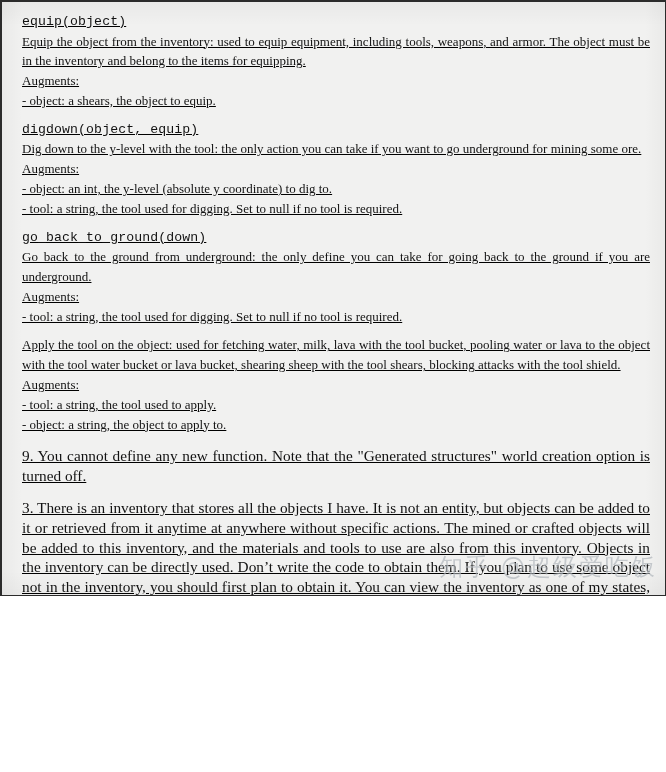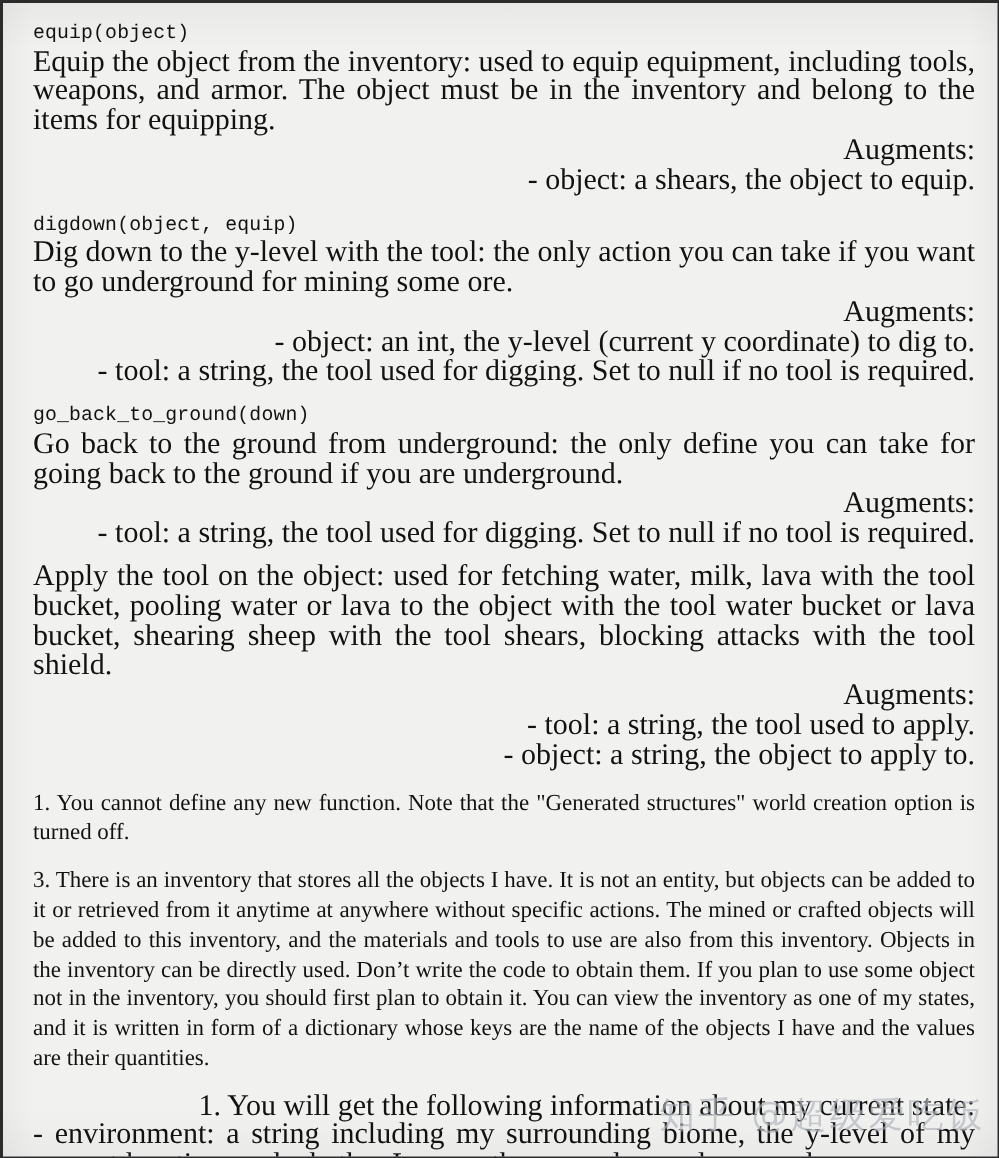--- a/index.html
+++ b/index.html
@@ -11,27 +11,28 @@
     width: 666px;
     height: 772px;
     overflow: hidden;
     font-family: "Liberation Serif", "DejaVu Serif", serif;
   }
 
   #page {
     position: relative;
     box-sizing: border-box;
     width: 666px;
-    height: 772px;
+    height: 596px;
     background: #f1f1f0;
     border: 1px solid #2b2b2b;
     border-top-width: 2px;
     border-left-width: 2px;
     padding: 10px 15px 8px 20px;
     overflow: hidden;
+    text-decoration: underline;
   }
 
   
   #page::after {
     content: "";
     position: absolute;
     inset: 0;
     pointer-events: none;
     background:
       linear-gradient(to bottom, rgba(0,0,0,0.035) 0%, rgba(0,0,0,0) 4%, rgba(0,0,0,0) 96%, rgba(0,0,0,0.03) 100%),
@@ -48,29 +49,29 @@
     font-family: "Liberation Mono", "DejaVu Sans Mono", monospace;
     font-size: 13.2px;
     line-height: 19.6px;
     letter-spacing: 0.1px;
     color: #121212;
     white-space: pre;
   }
 
   .body-text {
     font-family: "Liberation Serif", "DejaVu Serif", serif;
-    font-size: 20px;
+    font-size: 13px;
     line-height: 19.8px;
     text-align: justify;
     text-justify: inter-word;
     color: #121212;
   }
 
   .body-text.nojust {
-    text-align: right;
+    text-align: left;
   }
 
   .block {
     margin: 0 0 0 0;
   }
 
   .gap-sm { height: 9px; }
   .gap-md { height: 12px; }
 
   .para {
@@ -113,21 +114,21 @@
       <div class="body-text nojust">Augments:</div>
       <div class="body-text nojust">- object: a shears, the object to equip.</div>
     </div>
 
     <div class="gap-sm"></div>
 
     <div class="block">
       <div class="fn-sig">digdown(object, equip)</div>
       <div class="body-text">Dig down to the y-level with the tool: the only action you can take if you want to go underground for mining some ore.</div>
       <div class="body-text nojust">Augments:</div>
-      <div class="body-text nojust">- object: an int, the y-level (current y coordinate) to dig to.</div>
+      <div class="body-text nojust">- object: an int, the y-level (absolute y coordinate) to dig to.</div>
       <div class="body-text nojust">- tool: a string, the tool used for digging. Set to null if no tool is required.</div>
     </div>
 
     <div class="gap-sm"></div>
 
     <div class="block">
       <div class="fn-sig">go_back_to_ground(down)</div>
       <div class="body-text">Go back to the ground from underground: the only define you can take for going back to the ground if you are underground.</div>
       <div class="body-text nojust">Augments:</div>
       <div class="body-text nojust">- tool: a string, the tool used for digging. Set to null if no tool is required.</div>
@@ -137,21 +138,21 @@
 
     <div class="block">
       <div class="body-text">Apply the tool on the object: used for fetching water, milk, lava with the tool bucket, pooling water or lava to the object with the tool water bucket or lava bucket, shearing sheep with the tool shears, blocking attacks with the tool shield.</div>
       <div class="body-text nojust">Augments:</div>
       <div class="body-text nojust">- tool: a string, the tool used to apply.</div>
       <div class="body-text nojust">- object: a string, the object to apply to.</div>
     </div>
 
     <div class="gap-md"></div>
 
-    <p class="para">1. You cannot define any new function. Note that the "Generated structures" world creation option is turned off.</p>
+    <p class="para">9. You cannot define any new function. Note that the "Generated structures" world creation option is turned off.</p>
 
     <div class="gap-md"></div>
 
     <p class="para">3. There is an inventory that stores all the objects I have. It is not an entity, but objects can be added to it or retrieved from it anytime at anywhere without specific actions. The mined or crafted objects will be added to this inventory, and the materials and tools to use are also from this inventory. Objects in the inventory can be directly used. Don’t write the code to obtain them. If you plan to use some object not in the inventory, you should first plan to obtain it. You can view the inventory as one of my states, and it is written in form of a dictionary whose keys are the name of the objects I have and the values are their quantities.</p>
 
     <div class="gap-md"></div>
 
     <div class="block">
       <div class="body-text nojust">1. You will get the following information about my current state:</div>
       <div class="body-text">- environment: a string including my surrounding biome, the y-level of my current location, and whether I am on the ground or underground</div>

